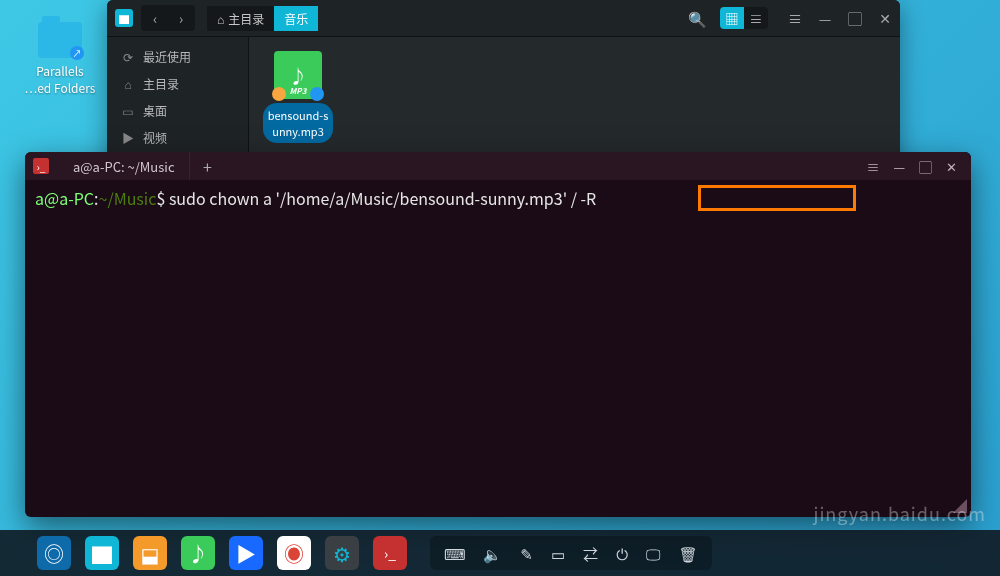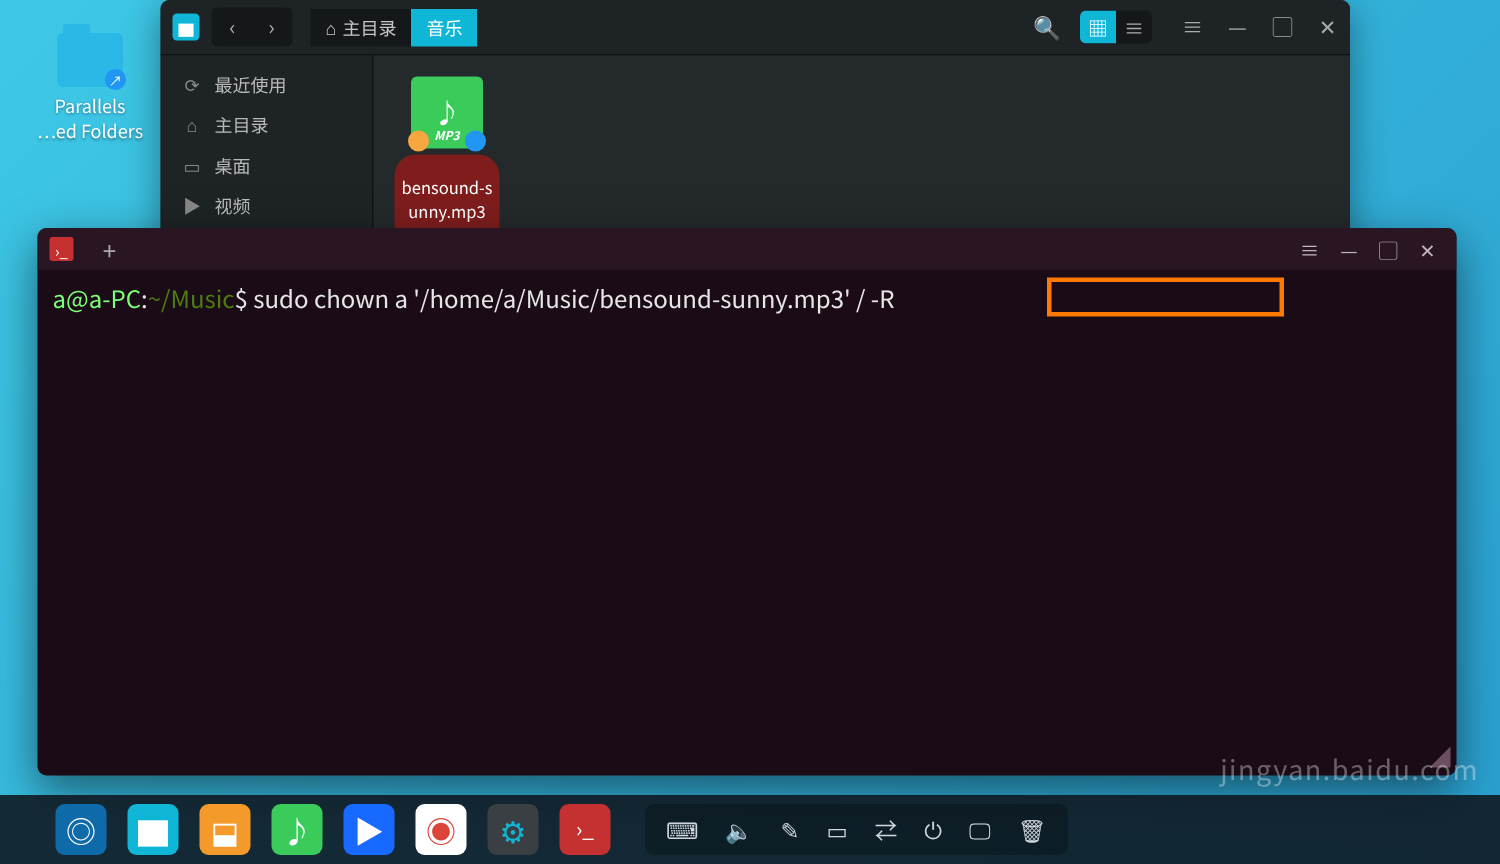--- a/index.html
+++ b/index.html
@@ -45,21 +45,21 @@
   .fm-sidebar { width: 142px; background:#1e2326; padding: 6px 0; border-right:1px solid #0f1113;}
   .fm-side-item { display:flex; align-items:center; gap:8px; padding: 5px 14px; font-size:12px; color:#b9b9b9; cursor:pointer;}
   .fm-side-item .ico { width:14px; text-align:center; font-size:12px; color:#888;}
   .fm-content { flex:1; background:#24292c; padding: 14px; display:flex; gap:14px; }
   .fm-file { width:70px; text-align:center; font-size:11px; color:#cfe; cursor:pointer;}
   .fm-file .thumb { width:48px; height:48px; background:#3acb5a; border-radius:4px; margin:0 auto 4px; position:relative; display:flex; flex-direction:column; align-items:center; justify-content:center;}
   .fm-file .thumb .note { color:#fff; font-size:18px;}
   .fm-file .ext { position:absolute; bottom:3px; font-size:8px; color:#fff; font-weight:bold;font-style:italic;}
   .fm-file .sync { position:absolute; left:-2px; bottom:-2px; width:14px; height:14px; background:#f7a640; border-radius:50%;}
   .fm-file .sync2 { position:absolute; right:-2px; bottom:-2px; width:14px; height:14px; background:#2196f3; border-radius:50%;}
-  .fm-file .name { background:#7f1d1d; color:#fff; border-radius:14px; padding:14px 3px; display:inline-block; max-width:70px; word-break:break-all;}
+  .fm-file .name { background:#0369a1; color:#fff; border-radius:14px; padding:4px 3px; display:inline-block; max-width:70px; word-break:break-all;}
 
   
   .term-window {
     position: absolute; top: 152px; left: 25px; width: 946px; height: 365px;
     background: #1a0b16; border-radius: 6px; overflow:hidden; box-shadow: 0 10px 30px rgba(0,0,0,.5);
   }
   .term-titlebar { height: 28px; background:#2a1522; display:flex; align-items:center; padding:0 8px; gap:4px;}
   .term-appicon { width:16px; height:16px; background:#c53030; border-radius:2px; display:flex; align-items:center; justify-content:center; margin-right:6px;}
   .term-appicon span { color:#fff; font-size:10px;}
   .term-tab { padding: 4px 14px; font-size:13px; color:#d1c7cf; border-right: 1px solid #3b2030; display:flex; align-items:center; height:100%;}
@@ -168,20 +168,23 @@
       </div>
     </div>
   </div>
 </div>
 
 <div class="term-window">
   <div class="term-titlebar">
     <div class="term-appicon">
         <span>›_</span>
       </div>
+    <div class="term-tab">
+      <span>a@a-PC: ~/Music</span>
+    </div>
     <div class="term-tab-add">+</div>
     <div class="term-spacer2"></div>
     <div class="term-ctrls">
       <button>≡</button>
       <button>—</button>
       <button>▢</button>
       <button>✕</button>
     </div>
   </div>
   <div class="term-body">

